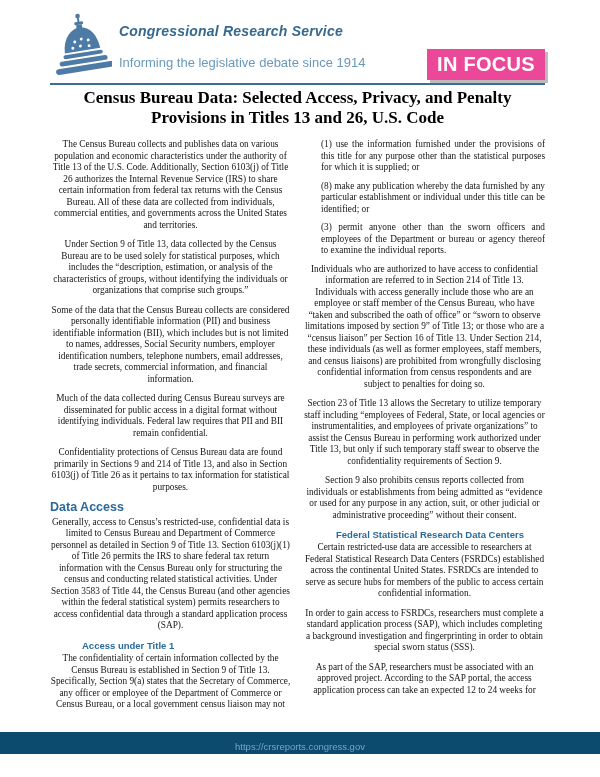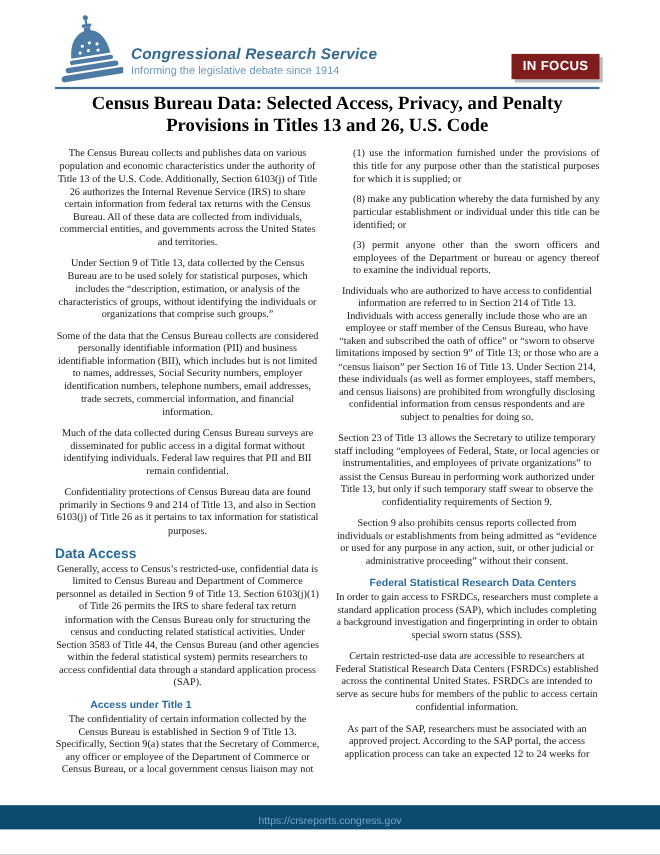--- a/index.html
+++ b/index.html
@@ -10,23 +10,23 @@
     font-family:"Liberation Serif", serif; color:#151515;
   }
   
   .header { display:flex; justify-content:space-between; align-items:flex-start;
             padding:12px 55px 0 50px; }
   .brand-row { display:flex; align-items:flex-end; gap:7px; }
   .logo { width:62px; height:64px; display:block; }
   .brand-text { padding-bottom:6px; }
   .brand-name { font-family:"Liberation Sans", sans-serif; font-weight:bold; font-style:italic;
                 font-size:14px; color:#35698f; letter-spacing:0.2px; }
-  .brand-tagline { font-family:"Liberation Sans", sans-serif; font-size:10px; color:#6a98ba; margin-top:2px; }
-  .badge { margin-top:37px; background:#7f1d1d; color:#ffffff;
-           font-family:"Liberation Sans", sans-serif; font-weight:bold; font-size:12px;
+  .brand-tagline { font-family:"Liberation Sans", sans-serif; font-size:13px; color:#6a98ba; margin-top:16px; }
+  .badge { margin-top:37px; background:#ec4899; color:#ffffff;
+           font-family:"Liberation Sans", sans-serif; font-weight:bold; font-size:20px;
            line-height:1; padding:5px 10px 6px; letter-spacing:0.3px;
            box-shadow:3px 3px 0 #bcbcbc; }
   .rule { margin:3px 55px 0 50px; border-top:2px solid #3c6e91; }
   .date { text-align:right; margin:7px 55px 0; font-size:10px; color:#111; }
   .title { margin:3px 55px 0 50px; font-family:"Liberation Serif", serif; font-weight:bold;
            font-size:17px; line-height:1.18; color:#000;text-align:center; }
   
   .columns { display:flex; gap:13px; margin:11px 55px 0 50px; }
   .col { width:241px; font-size:9.3px; line-height:11.5px; }
   .blk-p { margin:0 0 8px;text-align:center; }
@@ -102,22 +102,22 @@
         <div class="blk-p">The confidentiality of certain information collected by the Census Bureau is established in Section 9 of Title 13. Specifically, Section 9(a) states that the Secretary of Commerce, any officer or employee of the Department of Commerce or Census Bureau, or a local government census liaison may not</div>
       </div>
     <div class="col" id="col-right">
         <div class="blk-quote">(1) use the information furnished under the provisions of this title for any purpose other than the statistical purposes for which it is supplied; or</div>
         <div class="blk-quote">(8) make any publication whereby the data furnished by any particular establishment or individual under this title can be identified; or</div>
         <div class="blk-quote">(3) permit anyone other than the sworn officers and employees of the Department or bureau or agency thereof to examine the individual reports.</div>
         <div class="blk-p">Individuals who are authorized to have access to confidential information are referred to in Section 214 of Title 13. Individuals with access generally include those who are an employee or staff member of the Census Bureau, who have “taken and subscribed the oath of office” or “sworn to observe limitations imposed by section 9” of Title 13; or those who are a “census liaison” per Section 16 of Title 13. Under Section 214, these individuals (as well as former employees, staff members, and census liaisons) are prohibited from wrongfully disclosing confidential information from census respondents and are subject to penalties for doing so.</div>
         <div class="blk-p">Section 23 of Title 13 allows the Secretary to utilize temporary staff including “employees of Federal, State, or local agencies or instrumentalities, and employees of private organizations” to assist the Census Bureau in performing work authorized under Title 13, but only if such temporary staff swear to observe the confidentiality requirements of Section 9.</div>
         <div class="blk-p">Section 9 also prohibits census reports collected from individuals or establishments from being admitted as “evidence or used for any purpose in any action, suit, or other judicial or administrative proceeding” without their consent.</div>
         <div class="blk-h3">Federal Statistical Research Data Centers</div>
+        <div class="blk-p">Certain restricted-use data are accessible to researchers at Federal Statistical Research Data Centers (FSRDCs) established across the continental United States. FSRDCs are intended to serve as secure hubs for members of the public to access certain confidential information.</div>
         <div class="blk-p">In order to gain access to FSRDCs, researchers must complete a standard application process (SAP), which includes completing a background investigation and fingerprinting in order to obtain special sworn status (SSS).</div>
-        <div class="blk-p">Certain restricted-use data are accessible to researchers at Federal Statistical Research Data Centers (FSRDCs) established across the continental United States. FSRDCs are intended to serve as secure hubs for members of the public to access certain confidential information.</div>
         <div class="blk-p">As part of the SAP, researchers must be associated with an approved project. According to the SAP portal, the access application process can take an expected 12 to 24 weeks for</div>
       </div>
   </div>
 
   <div class="footer">
     <a class="footer-link">https://crsreports.congress.gov</a>
   </div>
 
 </div>
 

